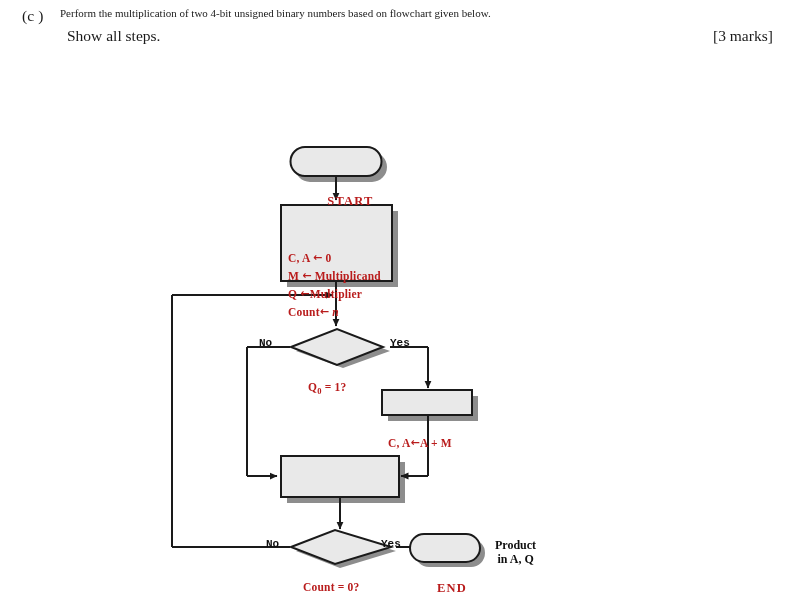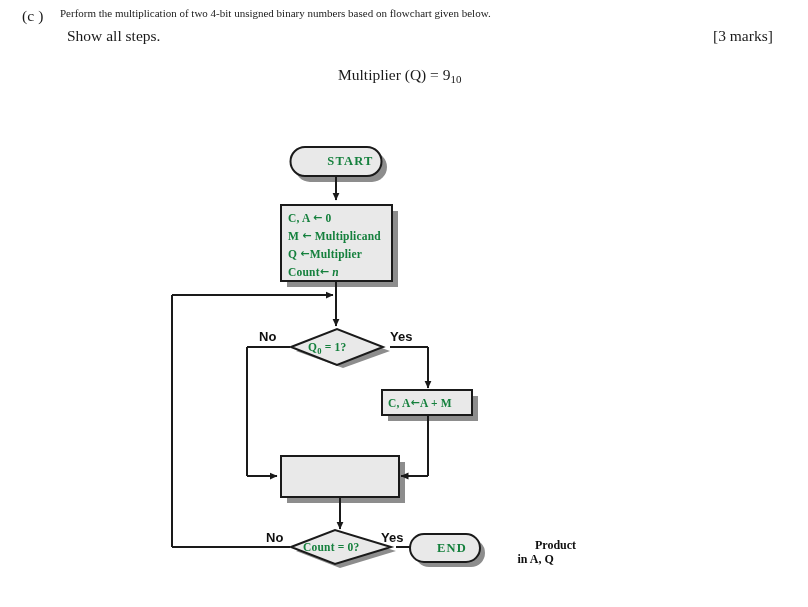--- a/index.html
+++ b/index.html
@@ -78,40 +78,42 @@
     left: 0;
     top: 0;
   }
 
   
   .node-text {
     position: absolute;
     font-family: "Liberation Serif", "DejaVu Serif", serif;
     font-weight: bold;
     font-size: 11.5px;
-    color: #15803d;
+    color: #b91c1c;
     white-space: nowrap;
     letter-spacing: 0.2px;
+    margin-top: 40px;
   }
   .term-text {
     font-size: 12.5px;
     letter-spacing: 1.2px;
     text-align: center;
   }
   .proc-line {
     display: block;
     line-height: 18px;
   }
   .branch-label {
     position: absolute;
-    font-family: Liberation Sans, sans-serif;
+    font-family: Liberation Mono, monospace;
     font-weight: bold;
-    font-size: 13px;
+    font-size: 11px;
     color: #0f0f0f;
     white-space: nowrap;
+    margin-top: 8px;
   }
   .side-note {
     position: absolute;
     font-family: "Liberation Serif", "DejaVu Serif", serif;
     font-weight: bold;
     font-size: 12px;
     line-height: 14px;
     color: #0f0f0f;
     white-space: nowrap;
   }
@@ -130,23 +132,20 @@
 </style>
 </head>
 <body>
 
 <div id="question-block">
   <div class="q-label">(c )</div>
   <div class="q-line1">Perform the multiplication of two 4-bit unsigned binary numbers based on flowchart given below.</div>
   <div class="q-line2">Show all steps.</div>
   <div class="q-marks">[3 marks]</div>
 
-  <div class="given-line given-2">
-    <span>Multiplier (Q)  = 9</span><span class="sub">10</span>
-  </div>
 </div>
 
 <div id="flowchart">
 
   <svg id="flow-svg" width="808" height="607" viewBox="0 0 808 607">
     <defs>
       <marker id="ah" markerWidth="9" markerHeight="9" refX="7.5" refY="4" orient="auto" markerUnits="userSpaceOnUse">
         <path d="M0,0.4 L8,4 L0,7.6 z" fill="#1a1a1a"></path>
       </marker>
     </defs>
@@ -220,16 +219,16 @@
   <div class="node-text" style="left:303px; top:541px;">Count = 0?</div>
 
   <div class="node-text term-text" style="left:424px; top:541px; width:56px;">END</div>
 
   <div class="branch-label" style="left:259px; top:329px;">No</div>
   <div class="branch-label" style="left:390px; top:329px;">Yes</div>
   <div class="branch-label" style="left:266px; top:530px;">No</div>
   <div class="branch-label" style="left:381px; top:530px;">Yes</div>
 
   <div class="side-note" style="left:495px; top:538px;">
-    <span style="display:block;margin-left:40px;">Product</span>
+    <span style="display:block;">Product</span>
     <span style="display:block;text-align:center;">in A, Q</span>
   </div>
 </div>
 
 </body></html>

